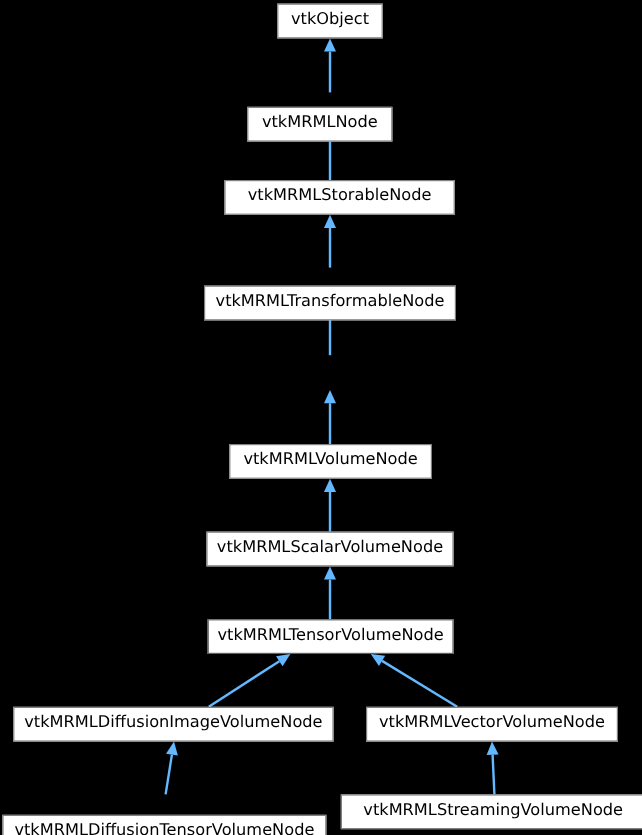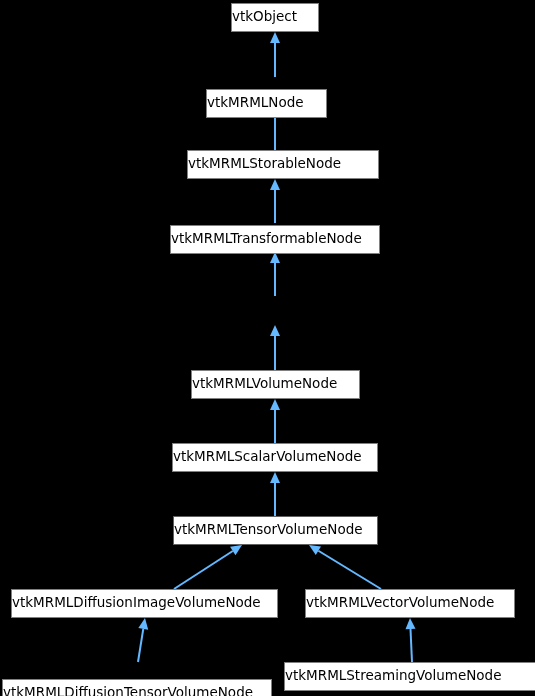--- a/index.html
+++ b/index.html
@@ -27,21 +27,21 @@
   .node {
     position: absolute;
     box-sizing: border-box;
     border: 1px solid #808080;
     background: #ffffff;
     color: #000000;
     font-size: 13.5px;
     line-height: 1;
     display: flex;
     align-items: center;
-    justify-content: flex-start;
+    justify-content: center;
     white-space: nowrap;
     letter-spacing: 0px;
     z-index: 2;
   }
   .node.highlight {
     background: #ffffff;
     border-color: #606060;
   }
   .node-label {
     display: block;
@@ -100,21 +100,21 @@
     </svg>
 <div class="node" style="left: 231px; top: 3px; width: 88px; height: 29px;">
       <span class="node-label">vtkObject</span>
     </div>
     <div class="node" style="left: 206px; top: 77px; width: 121px; height: 29px; margin-top: 12px;">
       <span class="node-label">vtkMRMLNode</span>
     </div>
     <div class="node" style="left: 187px; top: 150px; width: 192px; height: 29px;">
       <span class="node-label">vtkMRMLStorableNode</span>
     </div>
-    <div class="node" style="left: 170px; top: 225px; width: 210px; height: 29px;">
+    <div class="node" style="left: 170px; top: 238px; width: 210px; height: 29px;">
       <span class="node-label">vtkMRMLTransformableNode</span>
     </div>
     <div class="node" style="left: 191px; top: 370px; width: 169px; height: 29px;">
       <span class="node-label">vtkMRMLVolumeNode</span>
     </div>
     <div class="node" style="left: 172px; top: 443px; width: 206px; height: 29px;">
       <span class="node-label">vtkMRMLScalarVolumeNode</span>
     </div>
     <div class="node highlight" style="left: 173px; top: 516px; width: 205px; height: 29px;">
       <span class="node-label">vtkMRMLTensorVolumeNode</span>

